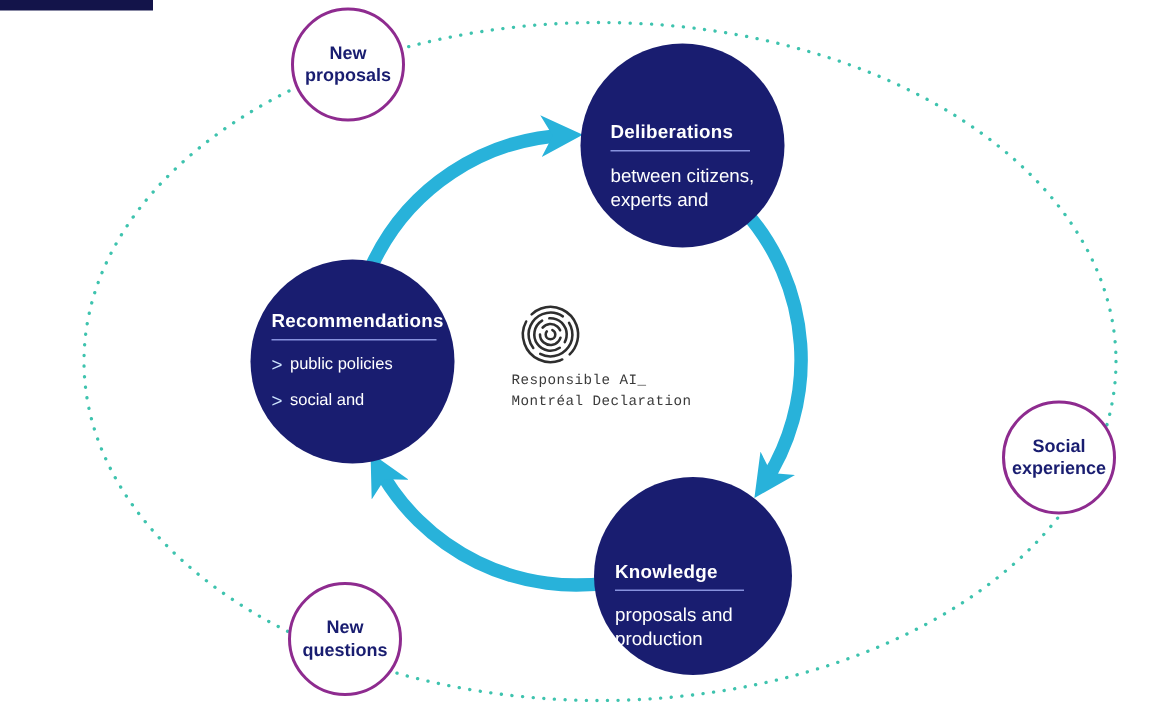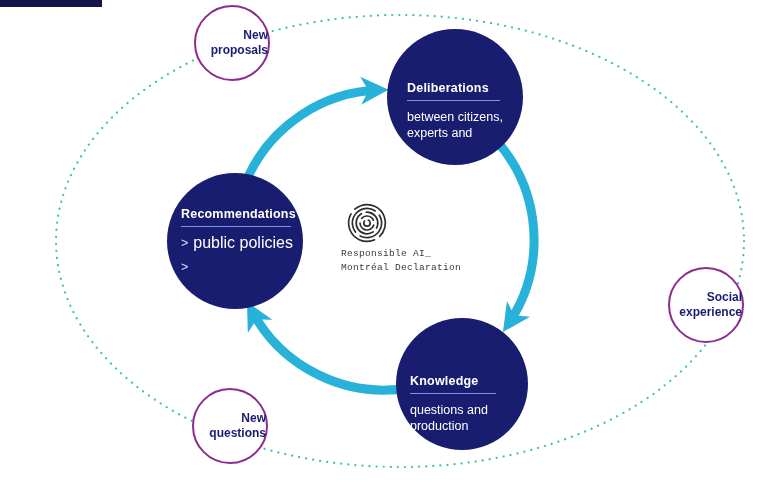--- a/index.html
+++ b/index.html
@@ -55,31 +55,31 @@
   .n-know  { left:396px; top:318px; width:132px; height:132px; }
   .n-know .inner { padding-left:14px;margin-top:39px; }
   .n-know .rule  { width:86px; }
 
   .rec-item { display:flex; margin-bottom:8px; }
   .rec-item:last-child { margin-bottom:0; }
   .rec-item .chev {
     font-size:12.5px; line-height:16px; margin-right:5px; font-weight:400;
     color:#cfe6ff;
   }
-  .rec-item p { font-size:16px; line-height:16px; white-space:nowrap; }
+  .rec-item p { font-size:11px; line-height:16px; white-space:nowrap; }
 
   
   .satellite {
     position:absolute;
     width:76px; height:76px;
     border-radius:50%;
     background:#ffffff;
     border:2.5px solid #8e2b8f;
     z-index:3;
-    display:flex; flex-direction:column; align-items:flex-end; justify-content:center;
+    display:flex; flex-direction:column; align-items:center; justify-content:center;
     text-align:center;
   }
   .satellite p {
     color:#191d70; font-weight:bold; font-size:12px; line-height:15px;
     white-space:nowrap;
   }
   .s-prop { left:194px; top:5px; }
   .s-soc  { left:668px; top:267px; }
   .s-que  { left:192px; top:388px; }
 
@@ -130,30 +130,31 @@
       <div class="rule"></div>
       <div class="rec-item">
         <span class="chev">&gt;</span>
         <div>
           <p>public policies</p>
         </div>
       </div>
       <div class="rec-item">
         <span class="chev">&gt;</span>
         <div>
+          <p>social and</p>
         </div>
       </div>
     </div>
   </div>
 
   <div class="node n-know">
     <div class="inner">
       <h3>Knowledge</h3>
       <div class="rule"></div>
-      <p>questions and</p>
+      <p>proposals and</p>
       <p>production</p>
     </div>
   </div>
 
   <div class="satellite s-prop">
     <p>New</p>
     <p>proposals</p>
   </div>
   <div class="satellite s-soc">
     <p>Social</p>

